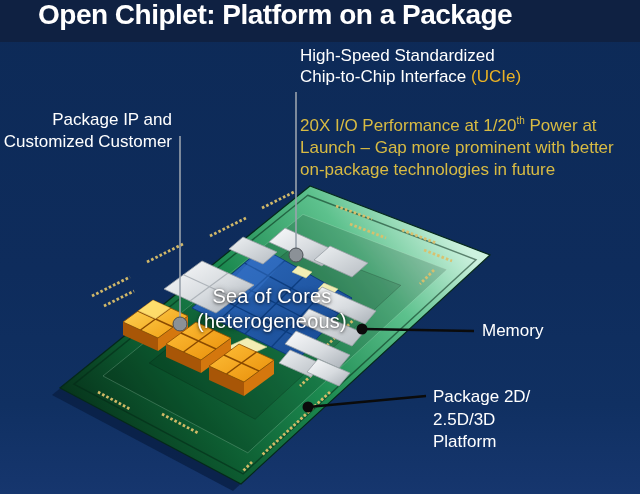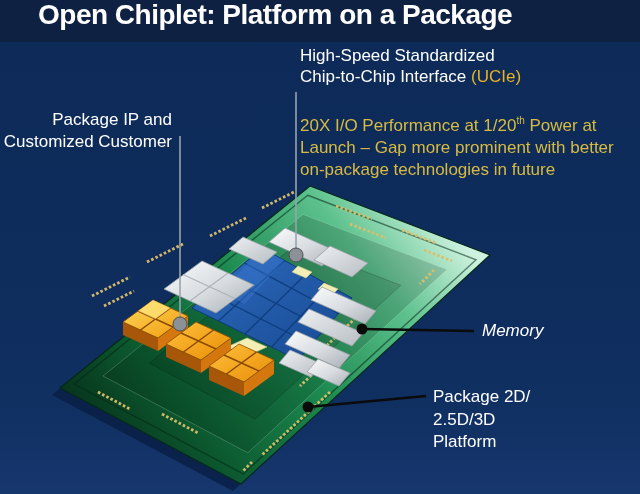--- a/index.html
+++ b/index.html
@@ -17,21 +17,21 @@
     letter-spacing:-0.5px;white-space:nowrap;
   }
   .canvas{position:absolute;left:0;top:42px;width:640px;height:452px;padding-left:31px;}
   svg.pkg{position:absolute;left:0;top:-42px;width:640px;height:494px;}
   .label{position:absolute;color:#ffffff;font-size:17px;line-height:21px;z-index:5;}
   .lbl-interface{left:300px;top:3px;width:280px;}
   .hl-ucie{color:#eab224;font-weight:400;}
   .lbl-customer{left:0px;top:67px;width:172px;text-align:right;line-height:22px;}
   .lbl-perf{left:300px;top:73px;width:345px;color:#d8bb43;line-height:22px;}
   .lbl-perf sup{font-size:10px;line-height:0;}
-  .lbl-memory{left:482px;top:278px;font-style:italic;}
+  .lbl-memory{left:482px;top:278px;}
   .lbl-packaging{left:433px;top:344px;line-height:22.5px;}
   .lbl-die{
     left:152px;top:242px;width:240px;text-align:center;
     font-size:20px;line-height:25px;letter-spacing:0.2px;
     text-shadow:0 1px 3px rgba(0,0,0,0.65), 0 0 6px rgba(0,0,0,0.4);
     z-index:6;
   }
 </style>
 </head>
 <body>
@@ -195,15 +195,19 @@
     </div>
 
     <div class="label lbl-memory">Memory</div>
 
     <div class="label lbl-packaging">
       <div>Package 2D/</div>
       <div>2.5D/3D</div>
       <div>Platform</div>
     </div>
 
+    <div class="label lbl-die">
+      <div>Sea of Cores</div>
+      <div>(heterogeneous)</div>
+    </div>
 
   </div>
 </div>
 
 </body></html>

